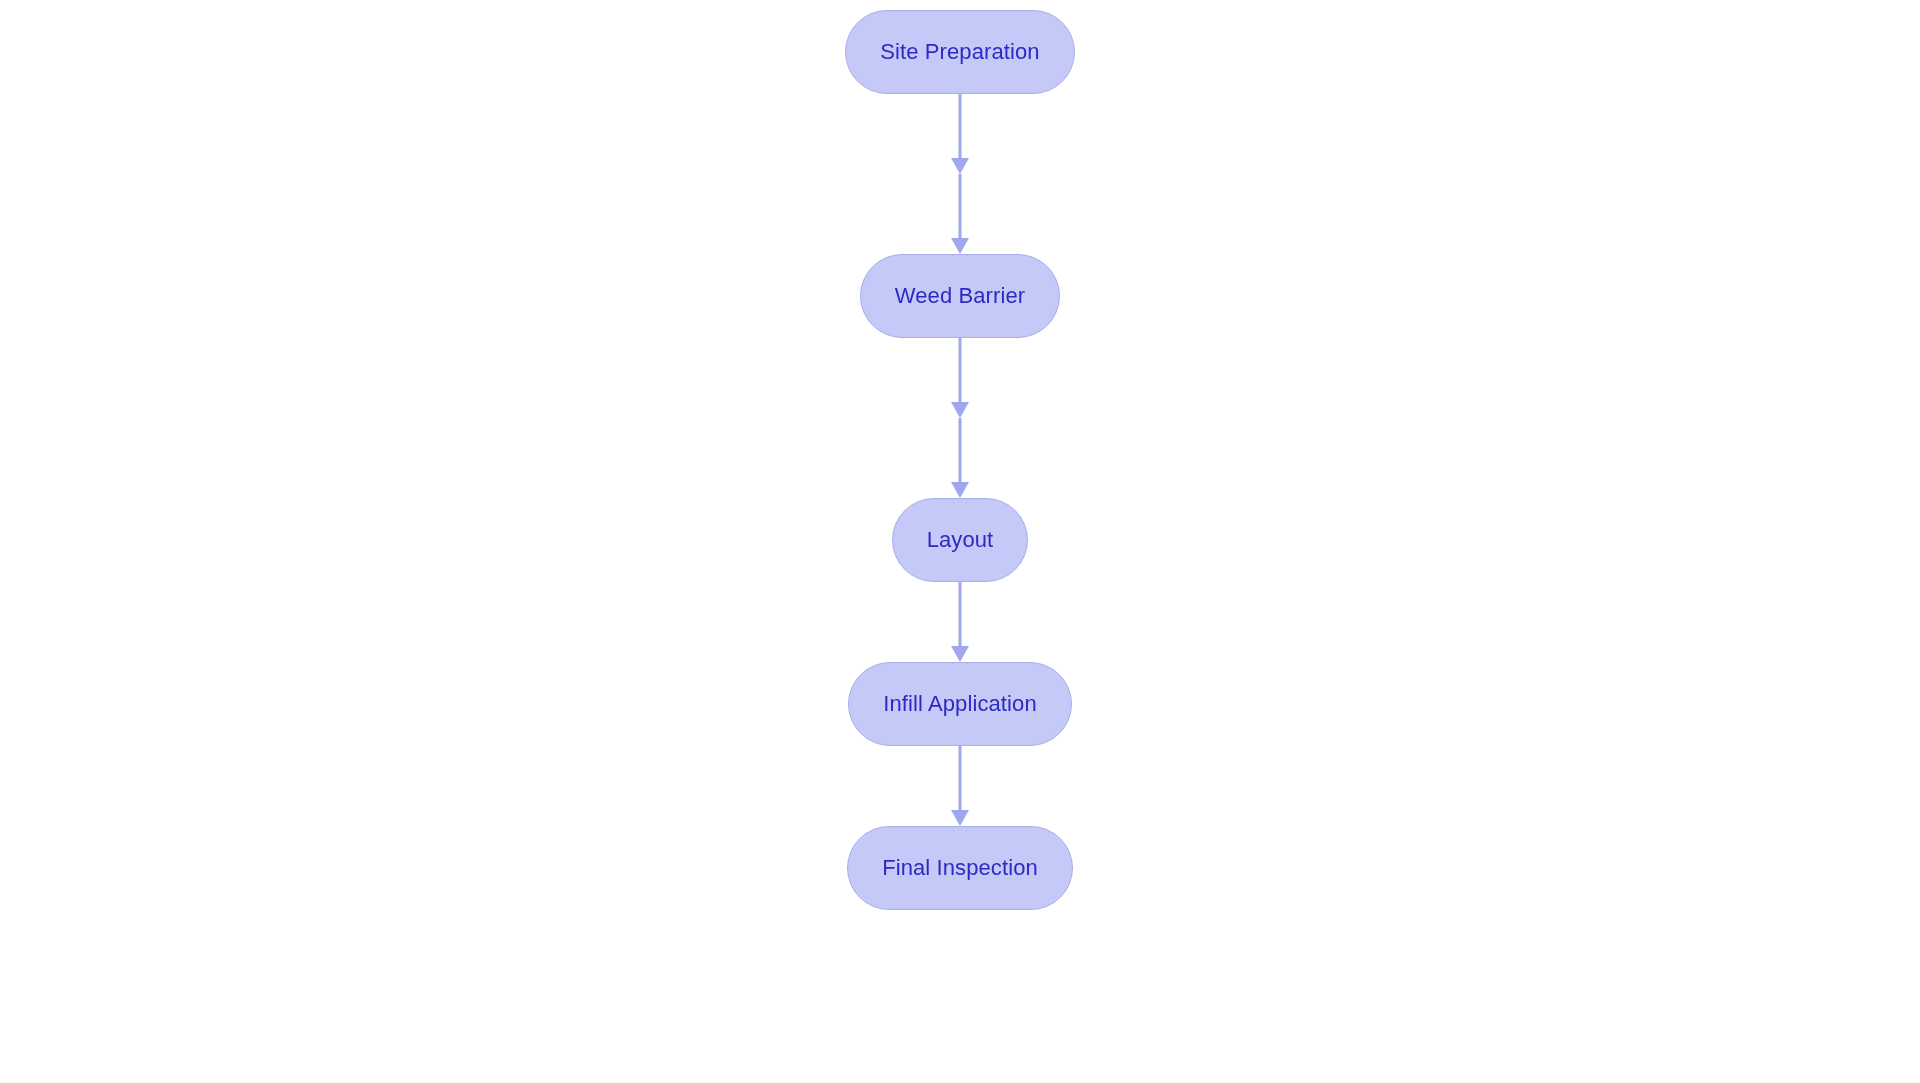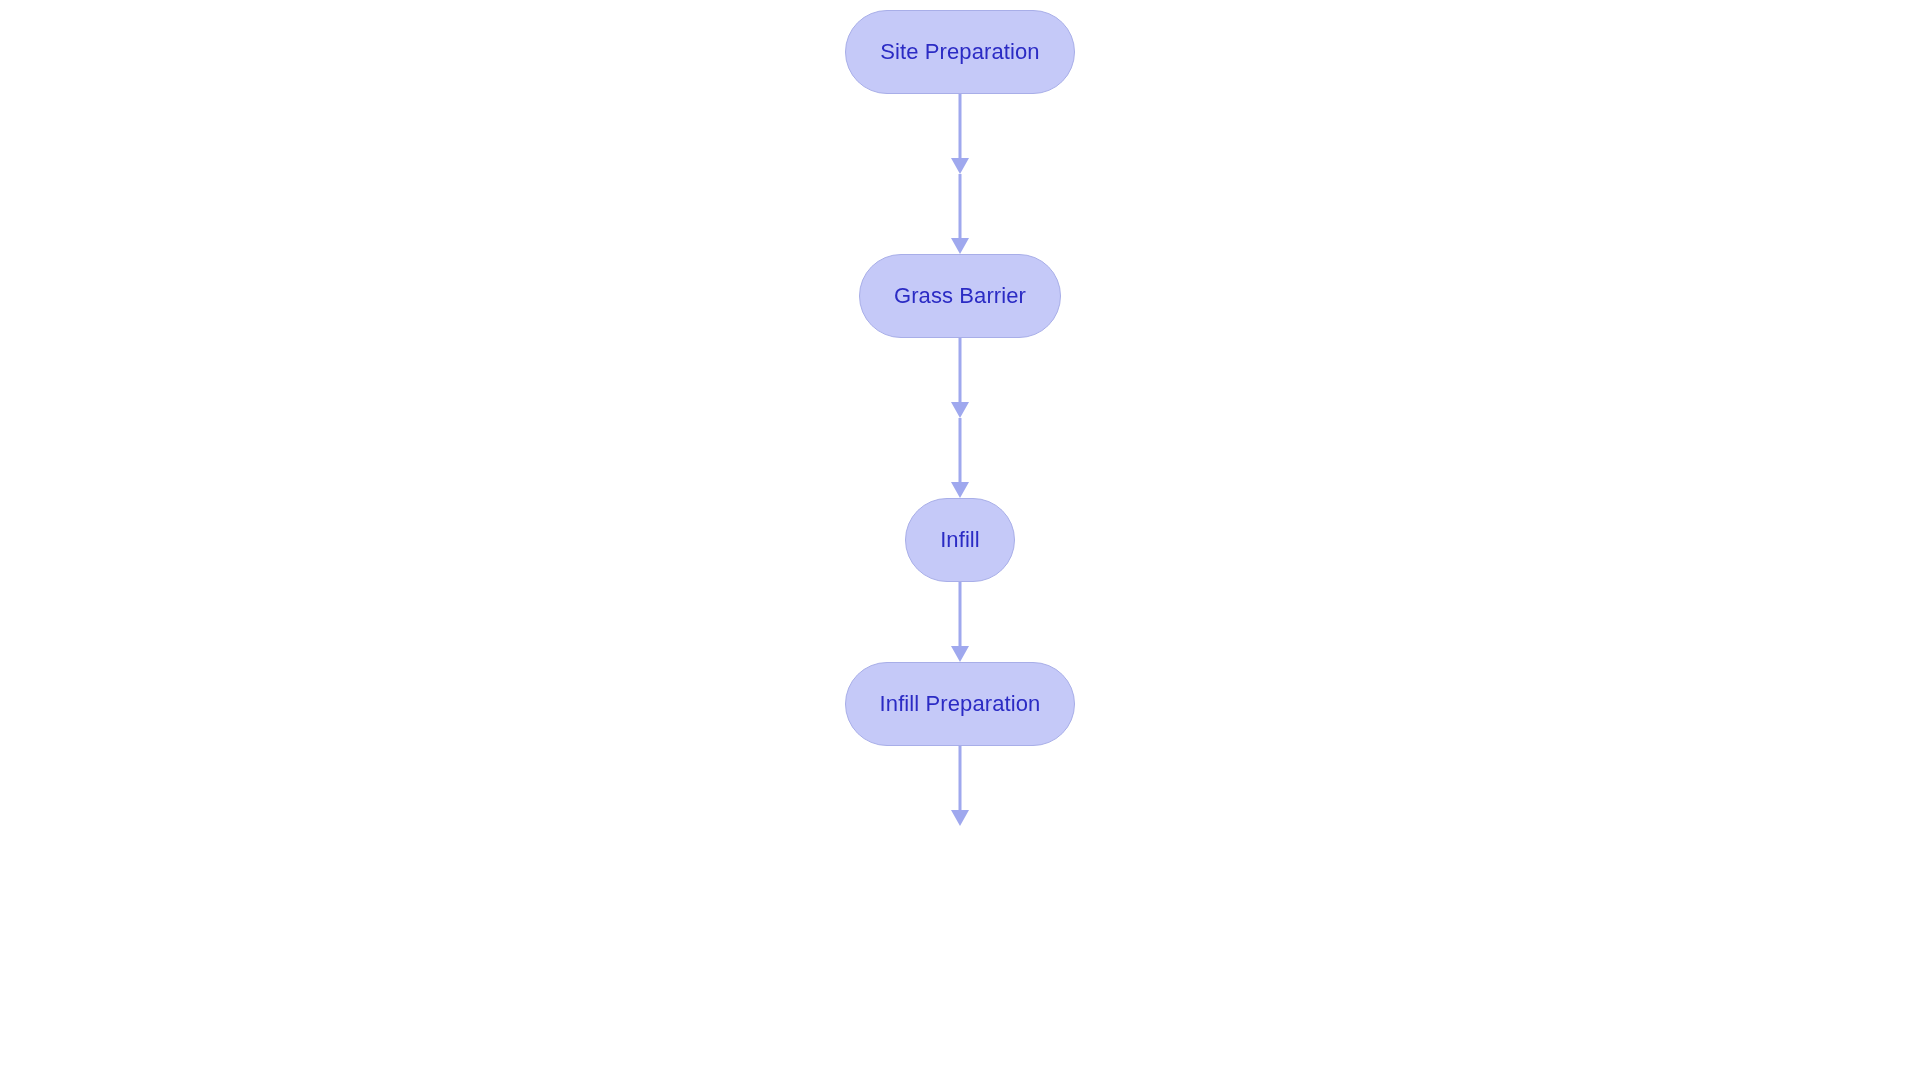--- a/index.html
+++ b/index.html
@@ -97,47 +97,50 @@
       <div class="connector-arrow"></div>
     </div>
 
 
     <div class="flow-connector">
       <div class="connector-stem"></div>
       <div class="connector-arrow"></div>
     </div>
 
     <div class="flow-node">
-      <span class="flow-node-label">Grass Barrier</span>
+      <span class="flow-node-label">Weed Barrier</span>
     </div>
 
     <div class="flow-connector">
       <div class="connector-stem"></div>
       <div class="connector-arrow"></div>
     </div>
 
 
     <div class="flow-connector">
       <div class="connector-stem"></div>
       <div class="connector-arrow"></div>
     </div>
 
     <div class="flow-node">
-      <span class="flow-node-label">Infill</span>
+      <span class="flow-node-label">Layout</span>
     </div>
 
     <div class="flow-connector">
       <div class="connector-stem"></div>
       <div class="connector-arrow"></div>
     </div>
 
     <div class="flow-node">
-      <span class="flow-node-label">Infill Preparation</span>
+      <span class="flow-node-label">Infill Application</span>
     </div>
 
     <div class="flow-connector">
       <div class="connector-stem"></div>
       <div class="connector-arrow"></div>
     </div>
 
+    <div class="flow-node">
+      <span class="flow-node-label">Final Inspection</span>
+    </div>
 
   </div>
 </div>
 
 </body></html>

